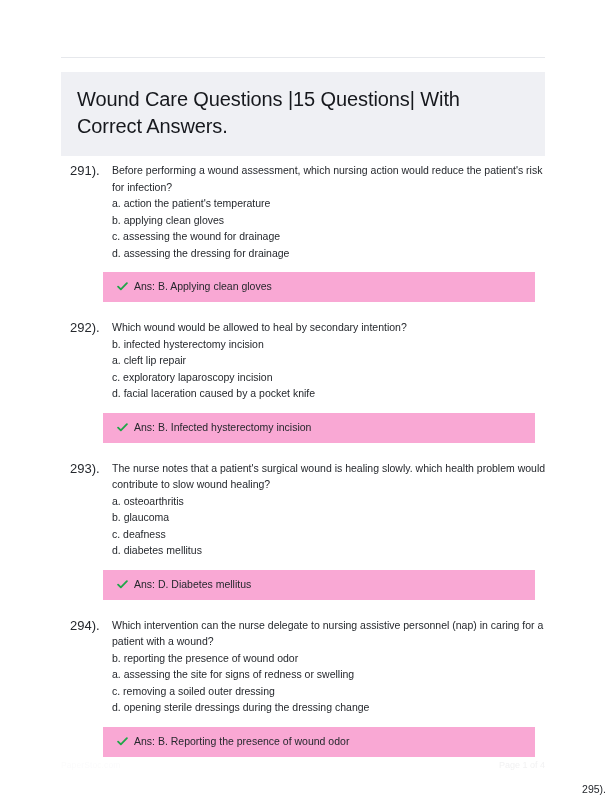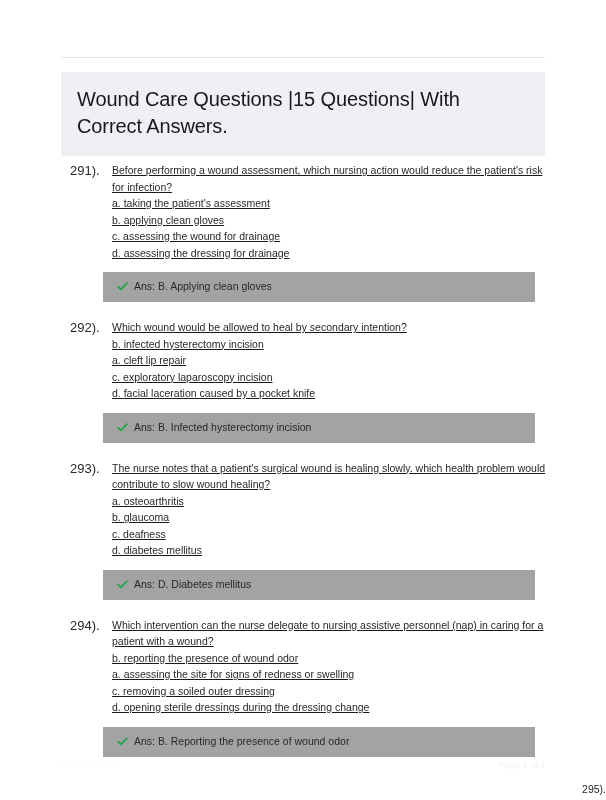--- a/index.html
+++ b/index.html
@@ -67,21 +67,20 @@
     width: 42px;
     flex: 0 0 42px;
     font-size: 13px;
     line-height: 16.5px;
     color: #25282d;
     padding-top: 1px;
   }
   .qbody {
     flex: 1 1 auto;
     padding-right: 56px;
-    text-decoration: underline;
   }
   .qtext {
     font-size: 10.5px;
     line-height: 16.5px;
     color: #25282d;
     margin: 0;
   }
   .opts {
     margin: 0;
     padding: 0;
@@ -90,21 +89,21 @@
   .opts li {
     font-size: 10.5px;
     line-height: 16.5px;
     color: #25282d;
   }
   .answer-box {
     margin-left: 103px;
     margin-top: 11px;
     width: 432px;
     box-sizing: border-box;
-    background: #a3a3a3;
+    background: #f9a8d4;
     padding: 7px 0 8px 14px;
     display: flex;
     align-items: center;
   }
   .check-icon {
     flex: 0 0 auto;
     margin-right: 6px;
     display: inline-flex;
     align-items: center;
   }
@@ -156,21 +155,21 @@
   </div>
 
   <div class="content">
 
     <div class="qblock">
       <div class="qrow">
         <div class="qnum">291).</div>
         <div class="qbody">
           <p class="qtext">Before performing a wound assessment, which nursing action would reduce the patient's risk for infection?</p>
           <ul class="opts">
-            <li>a. taking the patient's assessment</li>
+            <li>a. action the patient's temperature</li>
             <li>b. applying clean gloves</li>
             <li>c. assessing the wound for drainage</li>
             <li>d. assessing the dressing for drainage</li>
           </ul>
         </div>
       </div>
       <div class="answer-box">
         <span class="check-icon">
           <svg width="11" height="11" viewBox="0 0 16 16" aria-hidden="true">
             <path d="M1.6 8.2 L5.6 12.2 L14.4 3.2" fill="none" stroke="#1fa648" stroke-width="2.6" stroke-linecap="round" stroke-linejoin="round"></path>

